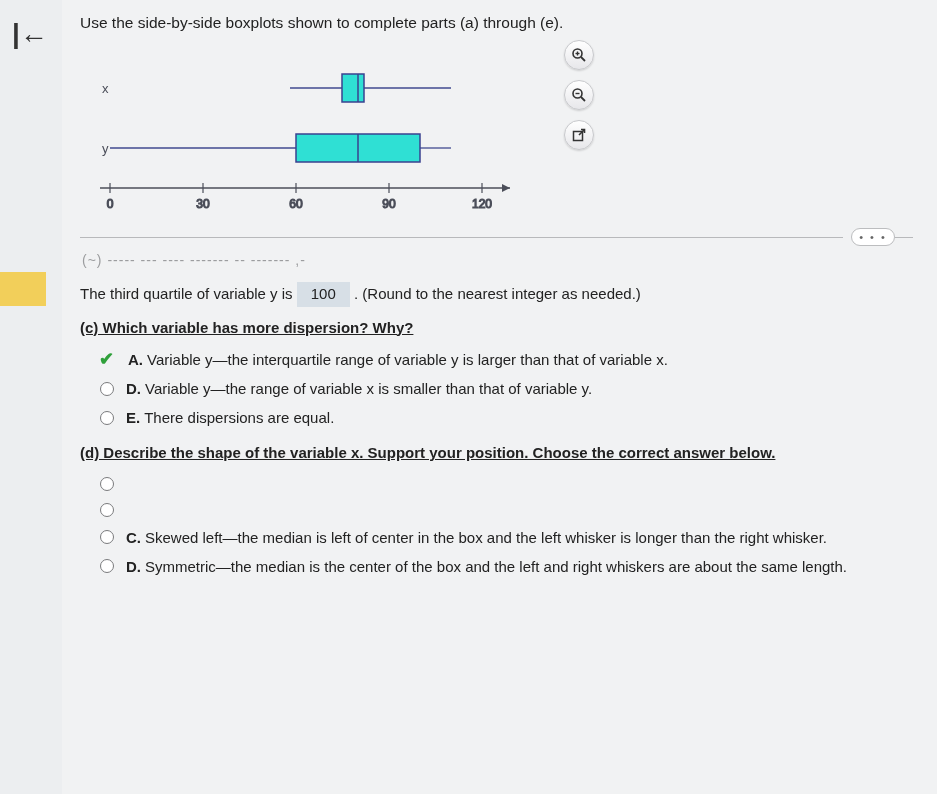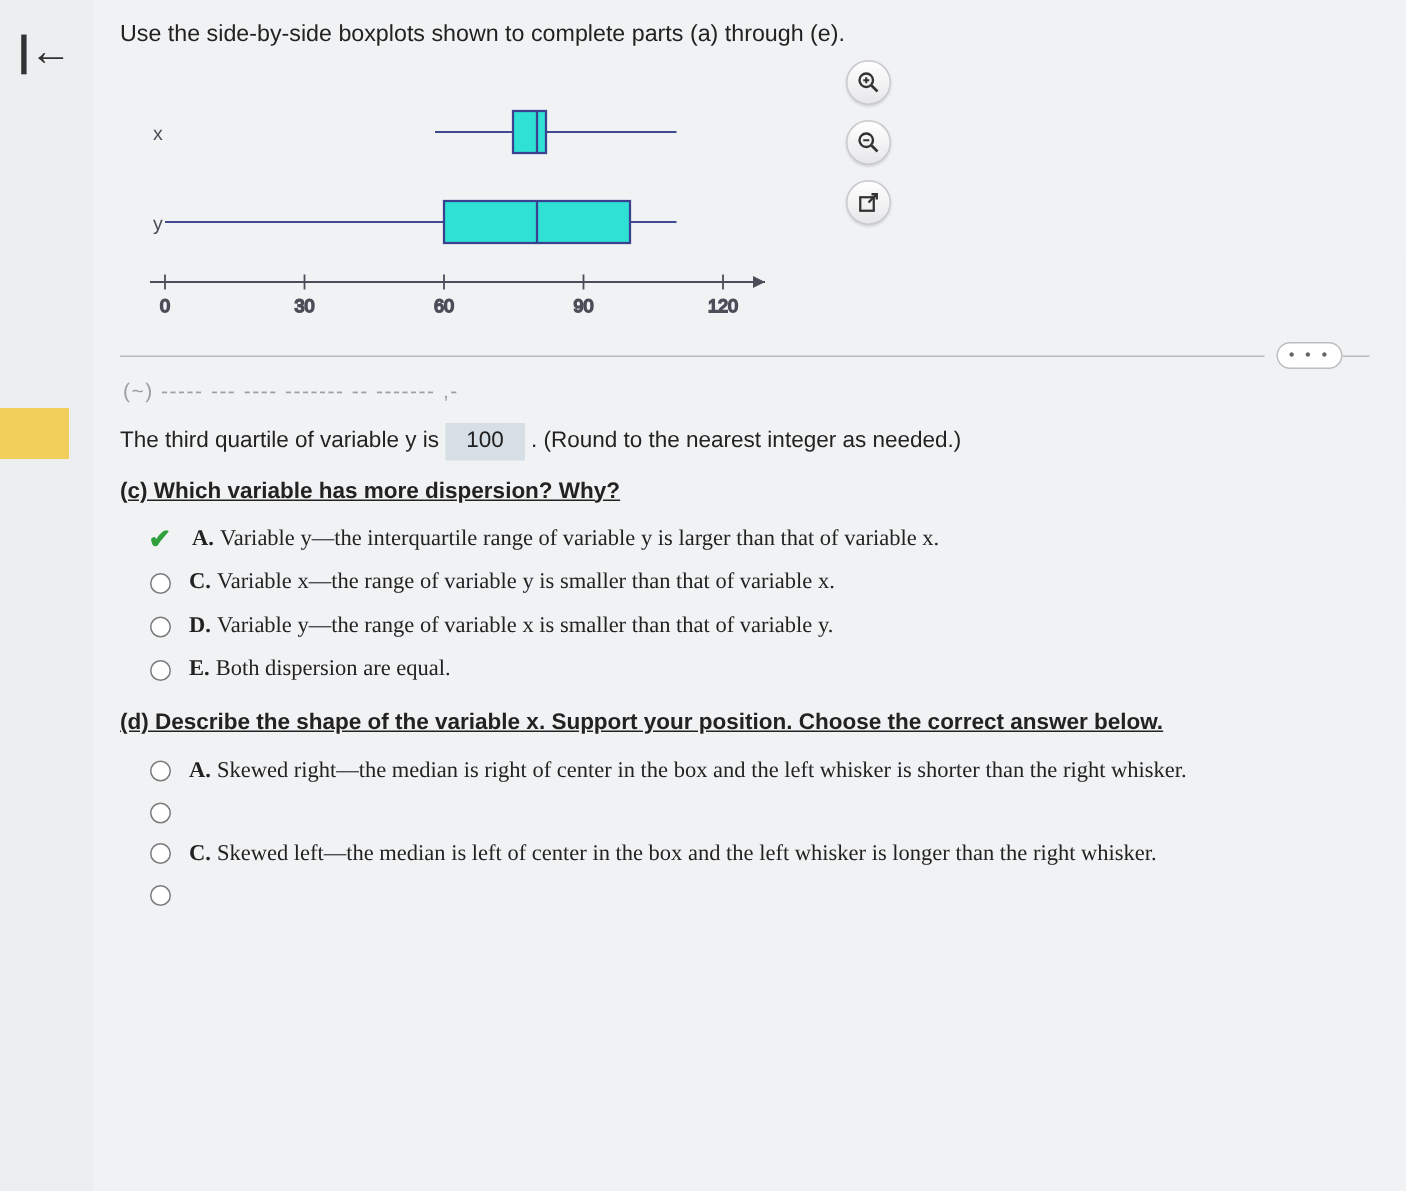--- a/index.html
+++ b/index.html
@@ -39,21 +39,21 @@
       background: #fff; display: flex; align-items: center; justify-content: center;
       font-size: 11px; letter-spacing: 2px; color: #666; margin-left: 8px;
     }
 
     .snipped { font-size: 14px; color: #9c9d9f; letter-spacing: 1px; margin: 6px 0 14px 2px; }
 
     .line { margin: 10px 0; line-height: 1.5; }
     .val-box { display: inline-block; background: #d7dfe6; padding: 1px 14px; }
     .bold { font-weight: bold; text-decoration: underline; }
 
-    .opts { margin: 8px 0 16px 20px; font-family: Liberation Serif, serif; }
+    .opts { margin: 8px 0 16px 20px; }
     .opt { display: flex; align-items: center; gap: 12px; margin: 12px 0; }
     .radio { width: 14px; height: 14px; border: 1.5px solid #7a7b7d; border-radius: 50%; flex-shrink: 0; background: #fff; }
     .radio.sel { width: 16px; height: 16px; position: relative; border: none; background: transparent; }
     .radio.sel::before {
       content: "✔"; color: #2fa03a; font-size: 18px; font-weight: bold;
       position: absolute; top: -4px; left: -1px;
     }
     .letter { font-weight: bold; margin-right: 4px; }
   </style>
 </head>
@@ -149,45 +149,41 @@
 
     <div class="line bold">(c) Which variable has more dispersion? Why?</div>
 
     <div class="opts">
       <div class="opt">
         <span class="radio sel"></span>
         <span><span class="letter">A.</span><span>Variable y—the interquartile range of variable y is larger than that of variable x.</span></span>
       </div>
       <div class="opt">
         <span class="radio"></span>
-        <span><span class="letter">C.</span><span>Variable x—the range of variable y is smaller than that of variable x.</span></span>
-      </div>
-      <div class="opt">
-        <span class="radio"></span>
         <span><span class="letter">D.</span><span>Variable y—the range of variable x is smaller than that of variable y.</span></span>
       </div>
       <div class="opt">
         <span class="radio"></span>
-        <span><span class="letter">E.</span><span>Both dispersion are equal.</span></span>
+        <span><span class="letter">E.</span><span>There dispersions are equal.</span></span>
       </div>
     </div>
 
     <div class="line bold">(d) Describe the shape of the variable x. Support your position. Choose the correct answer below.</div>
 
     <div class="opts">
       <div class="opt">
         <span class="radio"></span>
-        <span><span class="letter">A.</span><span>Skewed right—the median is right of center in the box and the left whisker is shorter than the right whisker.</span></span>
       </div>
       <div class="opt">
         <span class="radio"></span>
       </div>
       <div class="opt">
         <span class="radio"></span>
         <span><span class="letter">C.</span><span>Skewed left—the median is left of center in the box and the left whisker is longer than the right whisker.</span></span>
       </div>
       <div class="opt">
         <span class="radio"></span>
+        <span><span class="letter">D.</span><span>Symmetric—the median is the center of the box and the left and right whiskers are about the same length.</span></span>
       </div>
     </div>
 
   </div>
 </div>
 
 </body></html>

